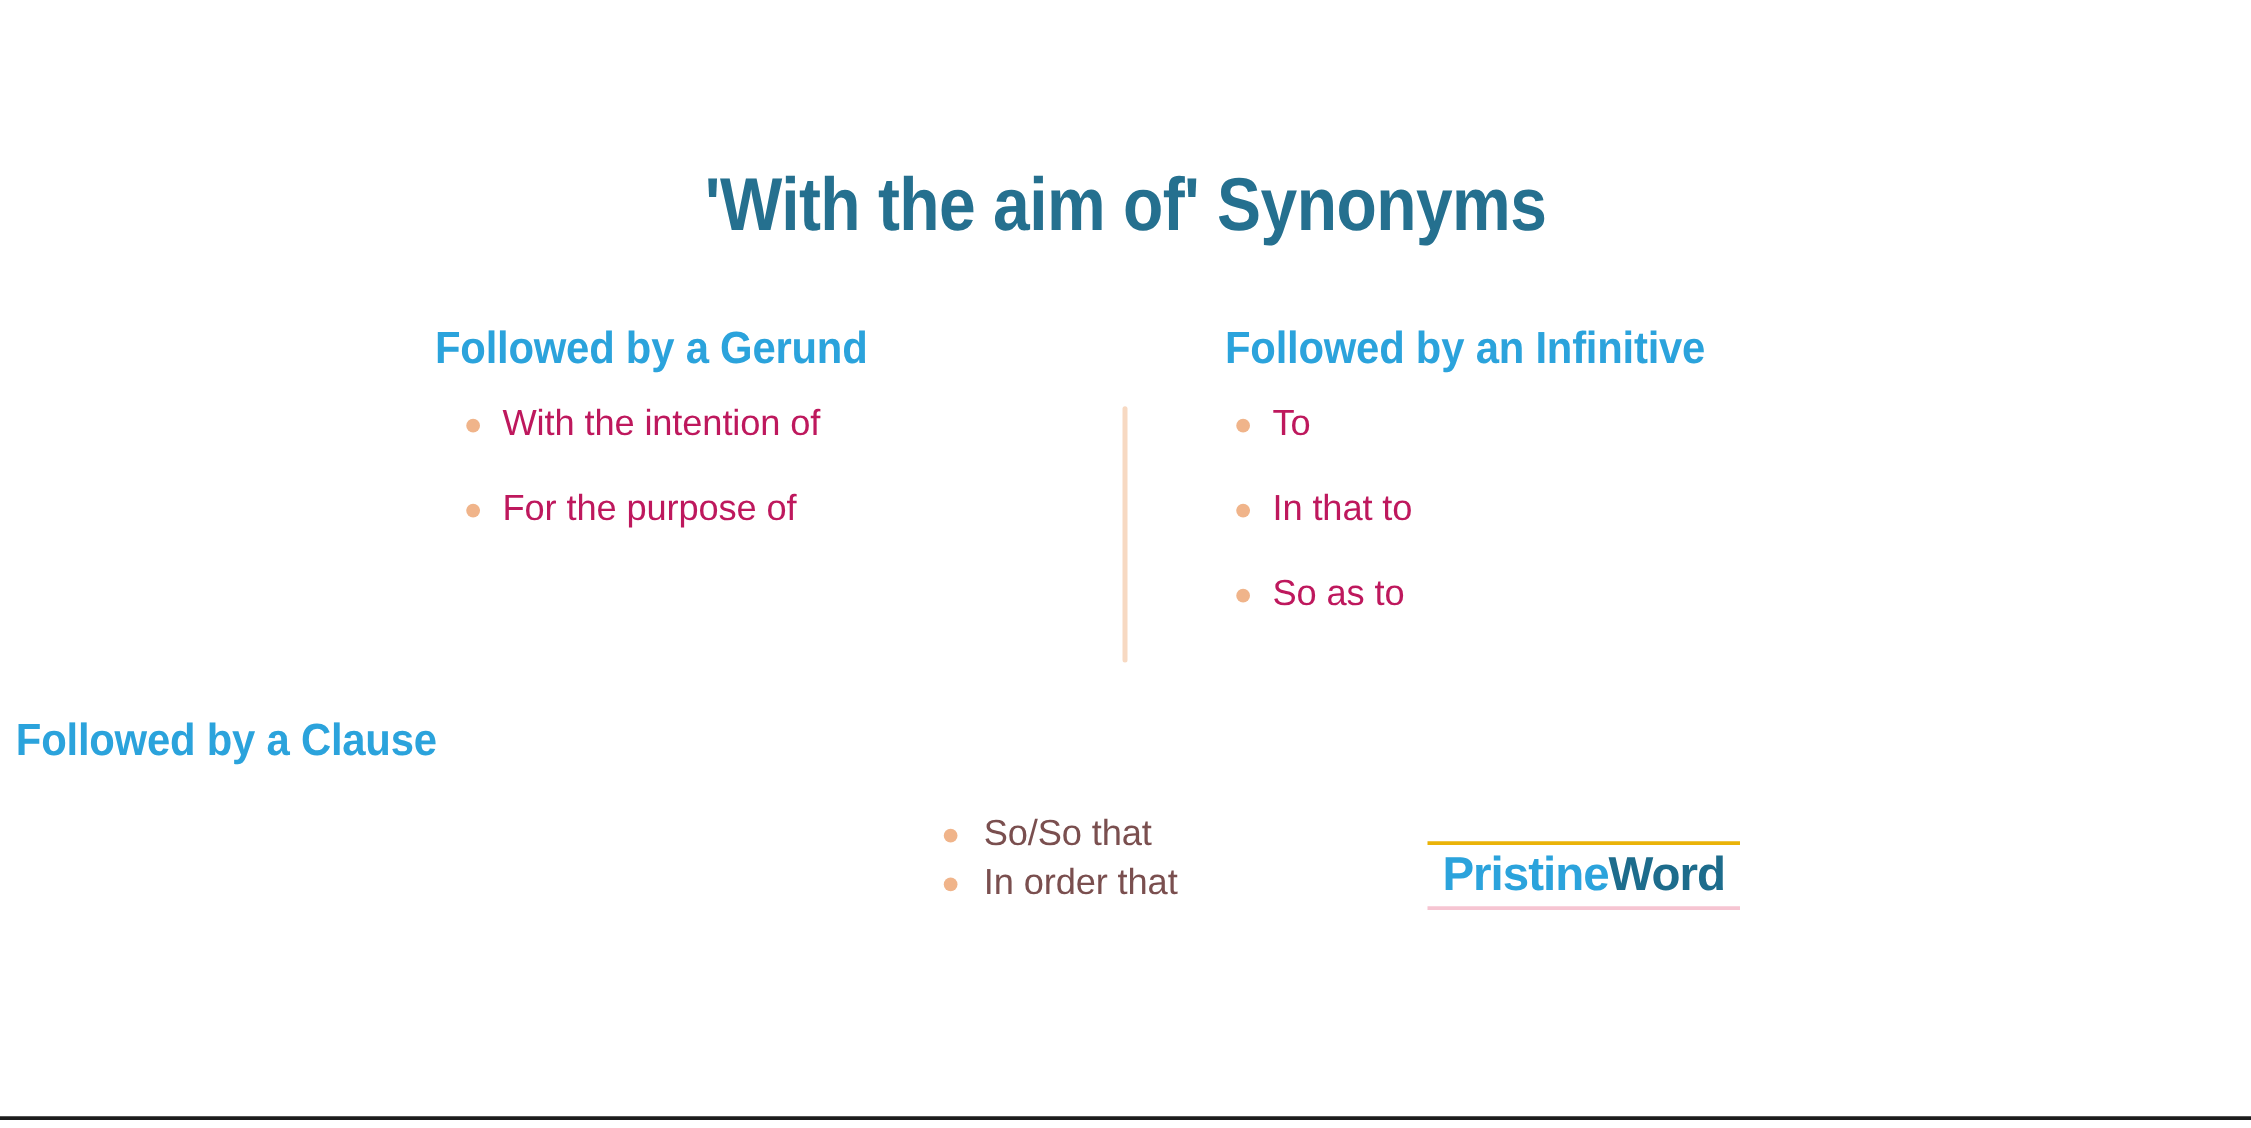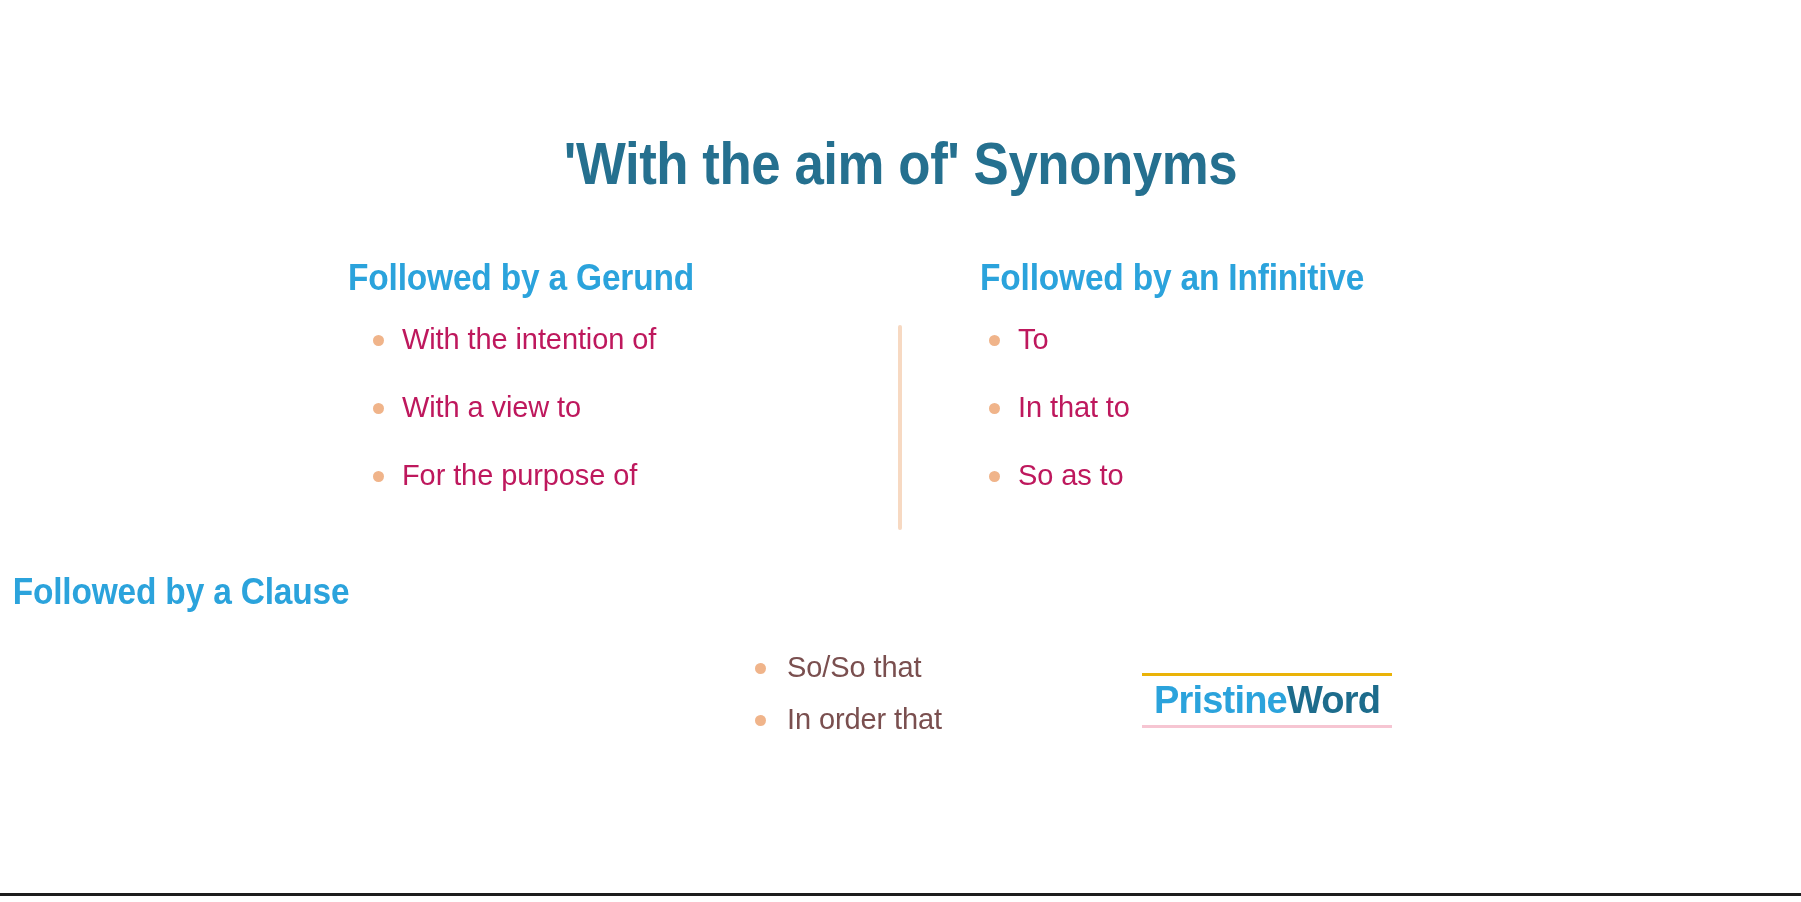--- a/index.html
+++ b/index.html
@@ -137,21 +137,21 @@
     padding: 0;
     position: absolute;
     left: 755px;
     top: 58px;
   }
   .clause-list li {
     position: relative;
     font-size: 29px;
     line-height: 1.05;
     color: #7A4F4F;
-    margin-bottom: 22px;
+    margin-bottom: 9px;
     white-space: nowrap;
     padding-left: 32px;
     letter-spacing: -0.1px;
   }
   .clause-list li:last-child { margin-bottom: 0; }
   .clause-list li .dot {
     position: absolute;
     left: 0;
     top: 11px;
     width: 11px;
@@ -199,24 +199,20 @@
   <div class="slide-title">'With the aim of' Synonyms</div>
 
   <div class="columns">
 
     <div class="col col-left">
       <div class="col-head">Followed by a Gerund</div>
       <ul class="bullet-list">
         <li>
           <span class="dot"></span>
           <span>With the intention of</span>
-        </li>
-        <li>
-          <span class="dot"></span>
-          <span>With a view to</span>
         </li>
         <li>
           <span class="dot"></span>
           <span>For the purpose of</span>
         </li>
       </ul>
     </div>
 
     <div class="col col-right">
       <div class="col-head">Followed by an Infinitive</div>

